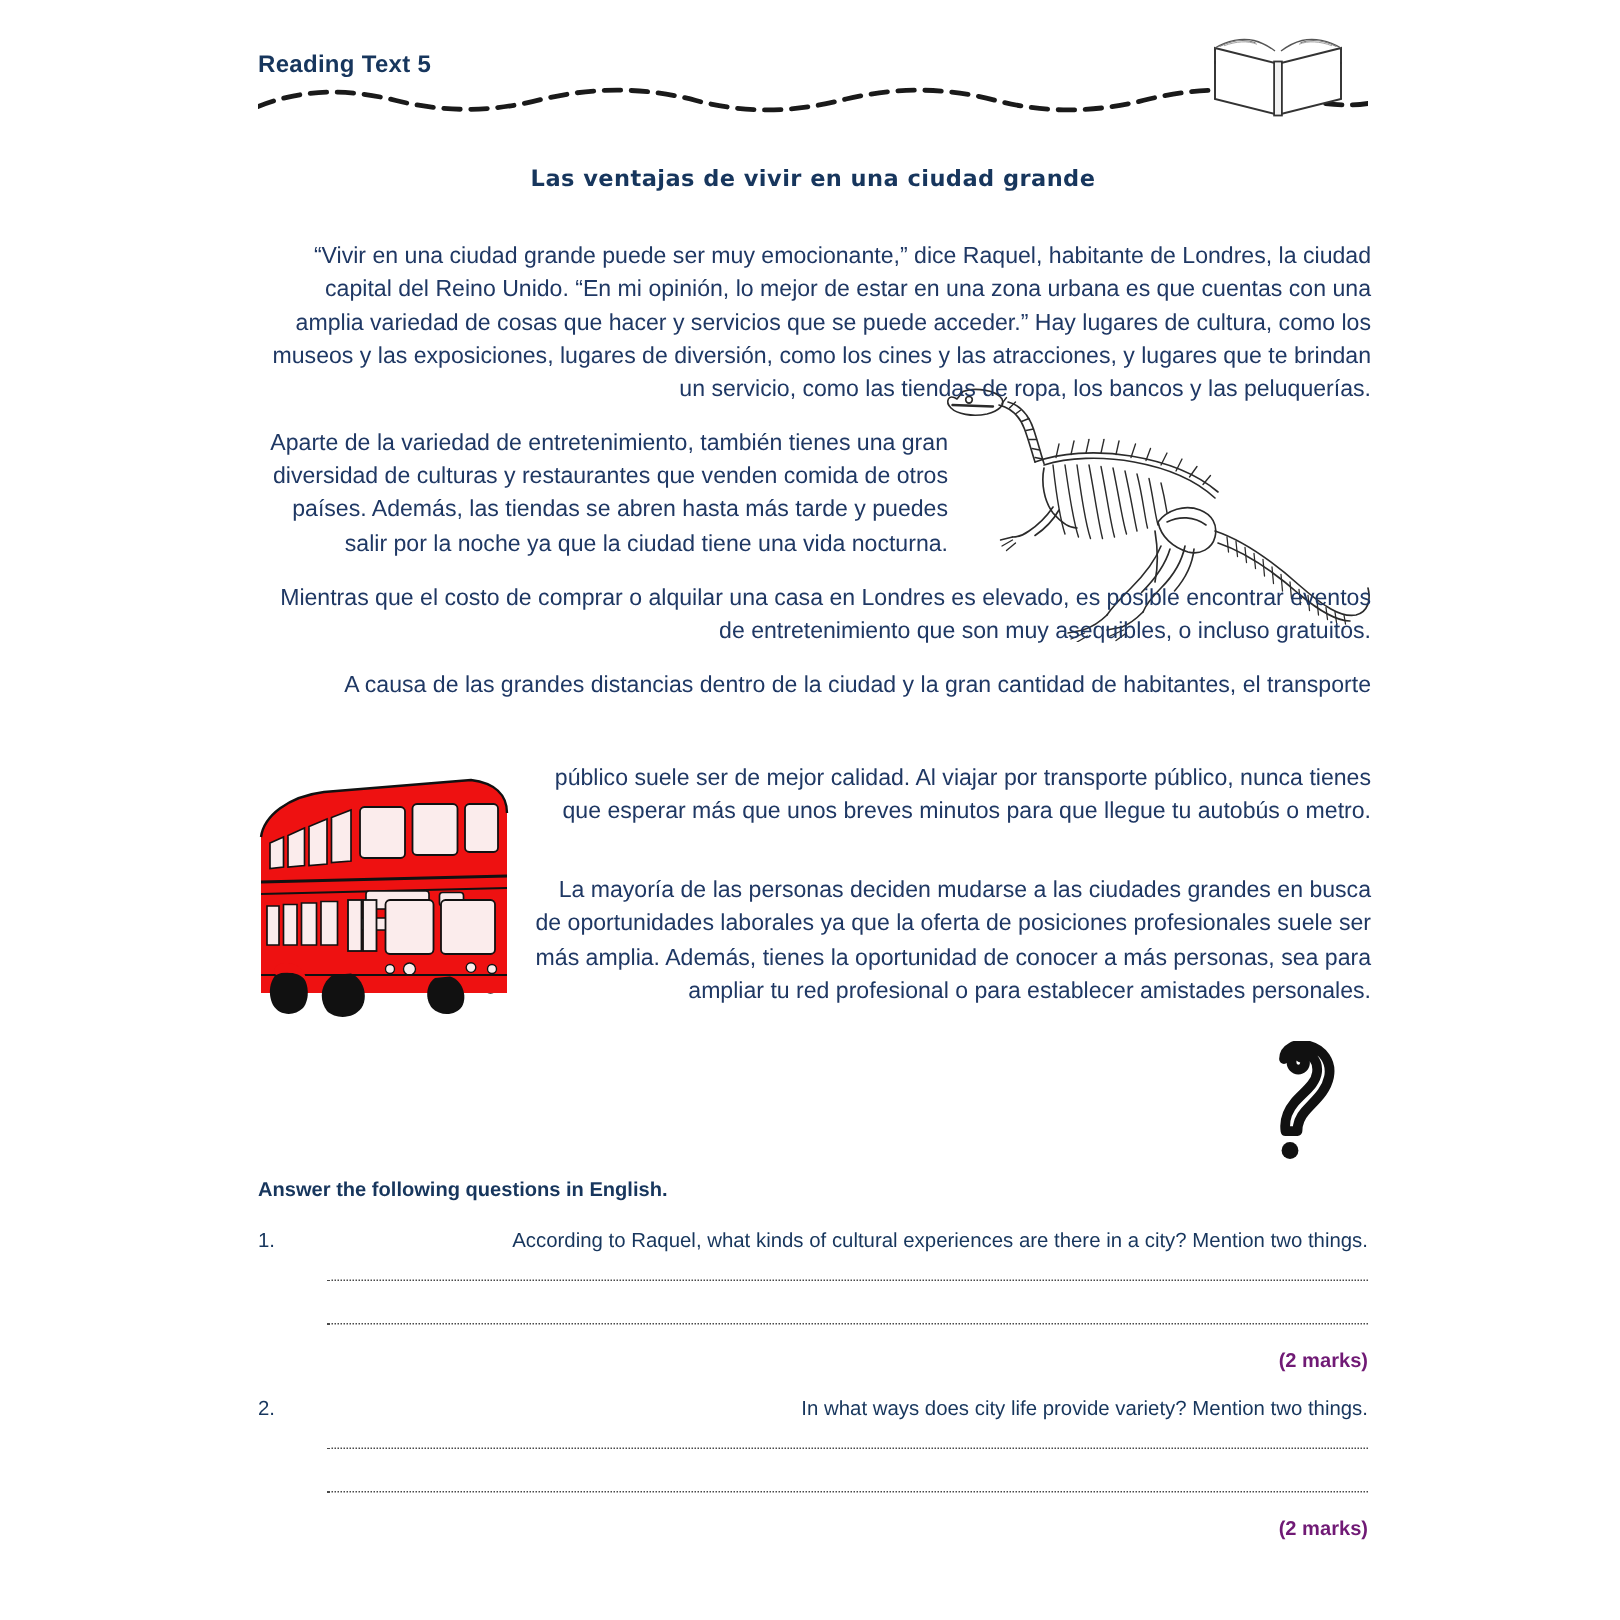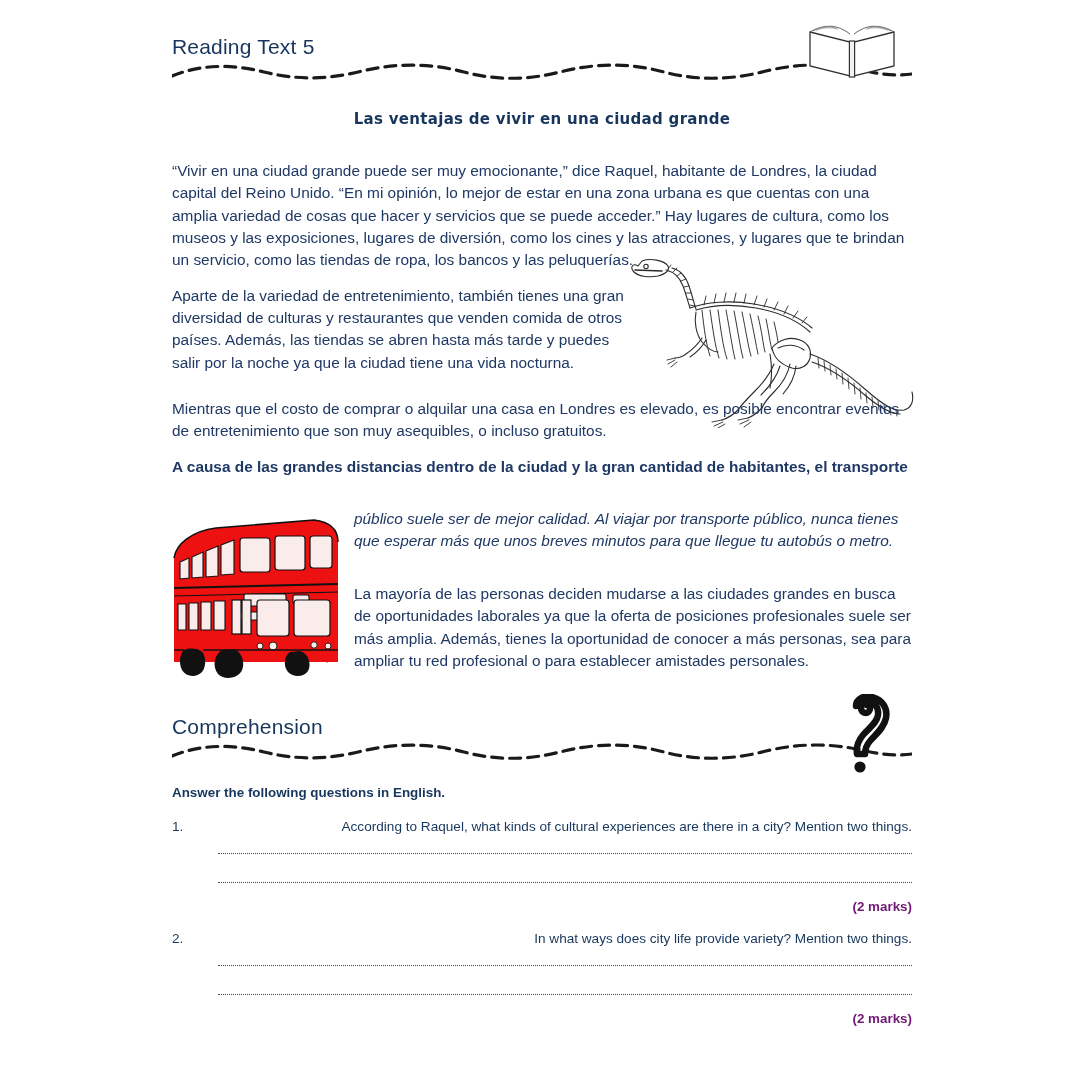--- a/index.html
+++ b/index.html
@@ -23,22 +23,22 @@
     height: 1080px;
   }
 
   
   .section-head {
     position: absolute;
     left: 172px;
     width: 740px;
   }
   .section-head .head-title {
-    font-size: 21px;
-    font-weight: normal;
+    font-size: 16px;
+    font-weight: bold;
     letter-spacing: 0.2px;
     color: #17365D;
     line-height: 1.05;
     white-space: nowrap;
   }
   .wavy {
     display: block;
     width: 740px;
     height: 22px;
     margin-top: 2px;
@@ -82,21 +82,21 @@
     left: 172px;
     top: 160px;
     width: 742px;
     font-size: 15.4px;
     line-height: 1.45;
     color: #1F3864;
     font-family: "Liberation Sans", sans-serif;
   }
   .body-text p {
     margin: 0 0 13px 0;
-    text-align: left;
+    text-align: right;
   }
   .p-narrow { width: 460px; }
 
   
   .dino-icon {
     position: absolute;
     left: 622px;
     top: 248px;
     width: 296px;
     height: 180px;
@@ -292,26 +292,26 @@
           <path d="M262,157 L263,165"></path>
         <path d="M268,160 L269,167"></path>
           <path d="M274,162 L275,168"></path>
       </g>
     </g>
   </svg>
 
   <div class="body-text">
     <p>“Vivir en una ciudad grande puede ser muy emocionante,” dice Raquel, habitante de Londres, la ciudad capital del Reino Unido. “En mi opinión, lo mejor de estar en una zona urbana es que cuentas con una amplia variedad de cosas que hacer y servicios que se puede acceder.” Hay lugares de cultura, como los museos y las exposiciones, lugares de diversión, como los cines y las atracciones, y lugares que te brindan un servicio, como las tiendas de ropa, los bancos y las peluquerías.</p>
     <p class="p-narrow">Aparte de la variedad de entretenimiento, también tienes una gran diversidad de culturas y restaurantes que venden comida de otros países. Además, las tiendas se abren hasta más tarde y puedes salir por la noche ya que la ciudad tiene una vida nocturna.</p>
-    <p style="margin-top:24px;">Mientras que el costo de comprar o alquilar una casa en Londres es elevado, es posible encontrar eventos de entretenimiento que son muy asequibles, o incluso gratuitos.</p>
-    <p style="margin-top:12px;font-weight:bold;">A causa de las grandes distancias dentro de la ciudad y la gran cantidad de habitantes, el transporte</p>
+    <p style="margin-top:14px;">Mientras que el costo de comprar o alquilar una casa en Londres es elevado, es posible encontrar eventos de entretenimiento que son muy asequibles, o incluso gratuitos.</p>
+    <p style="margin-top:12px;">A causa de las grandes distancias dentro de la ciudad y la gran cantidad de habitantes, el transporte</p>
   </div>
 
   <div class="body-text" style="top:508px; left:354px; width:560px;">
-    <p style="visibility: visible; font-style: italic;">público suele ser de mejor calidad. Al viajar por transporte público, nunca tienes que esperar más que unos breves minutos para que llegue tu autobús o metro.</p>
+    <p style="visibility: visible;">público suele ser de mejor calidad. Al viajar por transporte público, nunca tienes que esperar más que unos breves minutos para que llegue tu autobús o metro.</p>
   </div>
 
   <div class="body-text" style="top:583px; left:354px; width:560px;">
     <p>La mayoría de las personas deciden mudarse a las ciudades grandes en busca de oportunidades laborales ya que la oferta de posiciones profesionales suele ser más amplia. Además, tienes la oportunidad de conocer a más personas, sea para ampliar tu red profesional o para establecer amistades personales.</p>
   </div>
 
   <svg class="bus-icon" viewBox="0 0 190 180">
 
     <path d="M12,58 L12,150 L176,150 L176,42 C176,30 168,22 152,20
              L54,28 C30,31 14,44 12,58 Z" fill="#EE1111"></path>
@@ -368,28 +368,20 @@
     <path d="M12,150 L176,150 L176,162 L12,162 Z" fill="#EE1111"></path>
     <path d="M12,150 L176,150" stroke="#111111" stroke-width="1.4"></path>
 
     <path d="M24,148 C18,152 16,162 20,170 C24,177 34,178 40,172 C45,166 44,154 38,149 Z" fill="#111111"></path>
     <path d="M60,150 C52,155 50,166 56,174 C62,180 74,179 79,172 C84,164 80,152 72,149 Z" fill="#111111"></path>
     <path d="M128,152 C122,156 121,166 126,172 C132,178 142,177 146,171 C150,164 146,153 138,151 Z" fill="#111111"></path>
 
     <path d="M22,150 C18,144 26,140 34,143 C40,145 42,150 42,154 C38,148 28,147 22,150 Z" fill="#EE1111"></path>
   </svg>
 
-  <div class="section-head" style="top:716px;">
-    <div class="head-title">Comprehension</div>
-    <svg class="wavy" viewBox="0 0 740 22" preserveAspectRatio="none">
-      <path d="M0,16 C30,4 60,4 92,12 C124,20 156,20 190,11 C224,3 258,3 292,12
-               C326,21 358,20 392,11 C426,3 458,3 492,12 C526,21 560,20 594,11
-               C628,3 660,3 694,11 C712,15 726,16 740,14" fill="none" stroke="#1A1A1A" stroke-width="3.2" stroke-linecap="round" stroke-dasharray="11 7"></path>
-    </svg>
-  </div>
 
   <svg class="qmark-icon" viewBox="0 0 62 82">
     <path d="M20,12 C20,5 28,1 36,3 C46,5.5 52,14 50,24
              C48,34 40,40 34,47 C30,51.5 29,55 29,60
              L21,60 C20,53 22,47 27,41 C33,34 41,29 42,21
              C43,13 38,8 32,8 C27.5,8 25,11 25,14
              C25,17 27,19 29.5,19 C32,19 34,17 34,14.5
              C34,12.5 32.8,11 31,11" fill="none" stroke="#111111" stroke-width="6.5" stroke-linecap="round" stroke-linejoin="round"></path>
     <circle cx="24" cy="73" r="5.6" fill="#111111"></circle>
   </svg>

